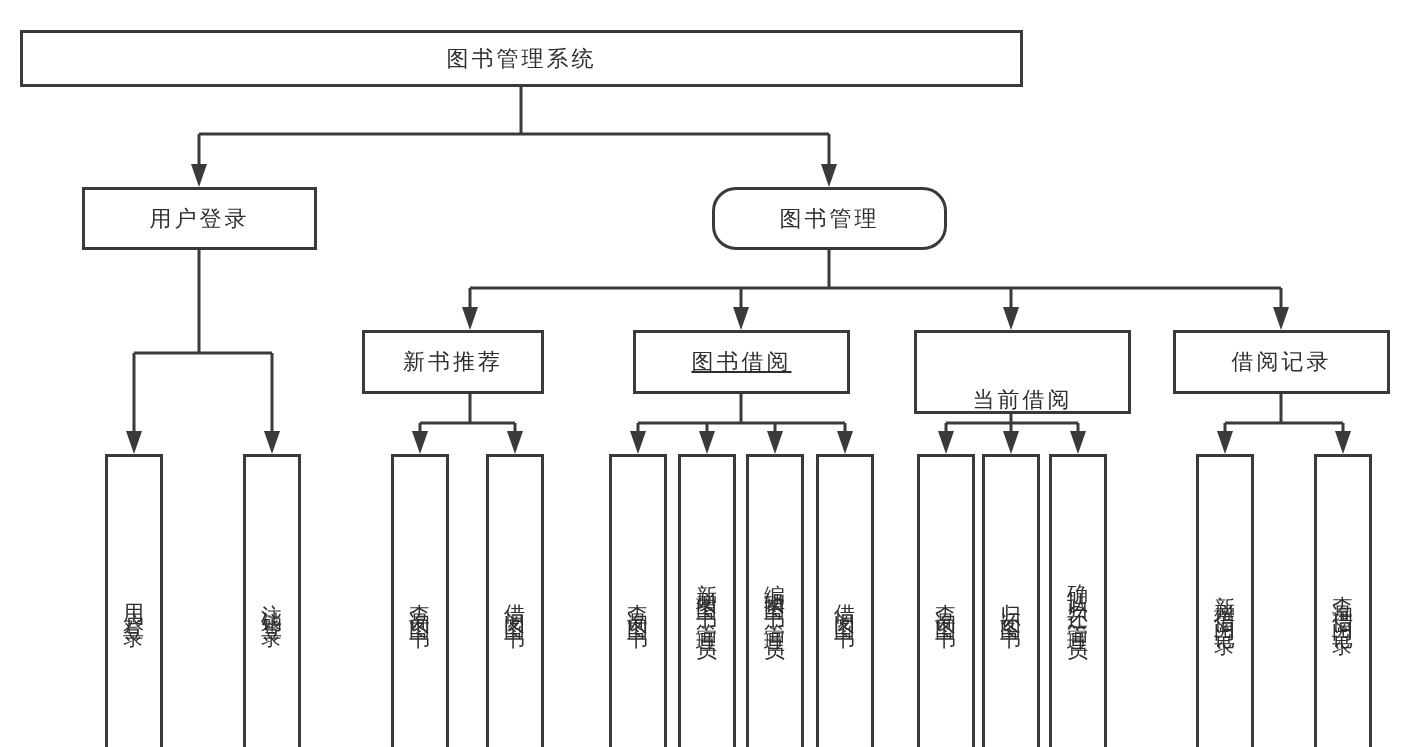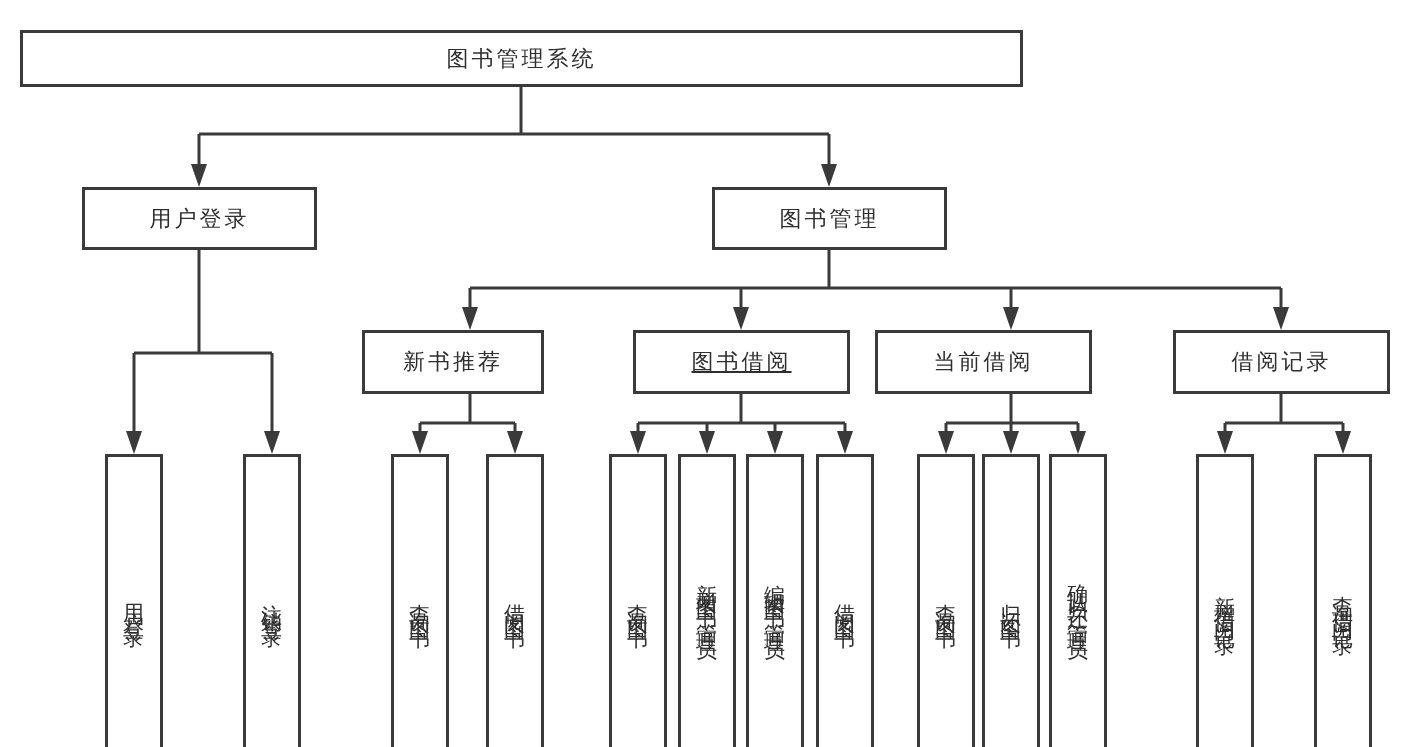--- a/index.html
+++ b/index.html
@@ -46,24 +46,24 @@
     writing-mode:vertical-rl;
     text-orientation:mixed;
     font-size:21px;
     letter-spacing:8px;
     line-height:1;
     white-space:nowrap;
   }
   
   .n-root          {left:20px;  top:13px;  width:1003px; height:57px;}
   .n-user-login    {left:82px;  top:170px; width:235px;  height:63px;}
-  .n-book-mgmt     {left:712px; top:170px; width:235px;  height:63px;}
+  .n-book-mgmt     {left:712px; top:170px; width:235px;  height:63px;border-radius:24px;}
   .n-new-book      {left:362px; top:313px; width:182px;  height:64px;}
   .n-book-borrow   {left:633px; top:313px; width:217px;  height:64px;text-decoration:underline;}
-  .n-current-borrow{left:875px; top:313px; width:217px;  height:64px;}
+  .n-current-borrow{left:914px; top:313px; width:217px;  height:84px;align-items:flex-end;}
   .n-borrow-record {left:1173px;top:313px; width:217px;  height:64px;}
   .leaf{top:437px; width:58px; height:298px;}
   .n-leaf-login         {left:105px;}
   .n-leaf-logout        {left:243px;}
   .n-leaf-query-a       {left:391px;}
   .n-leaf-borrow-a      {left:486px;}
   .n-leaf-query-b       {left:609px;}
   .n-leaf-add-book      {left:678px;}
   .n-leaf-edit-book     {left:746px;}
   .n-leaf-borrow-b      {left:816px;}

